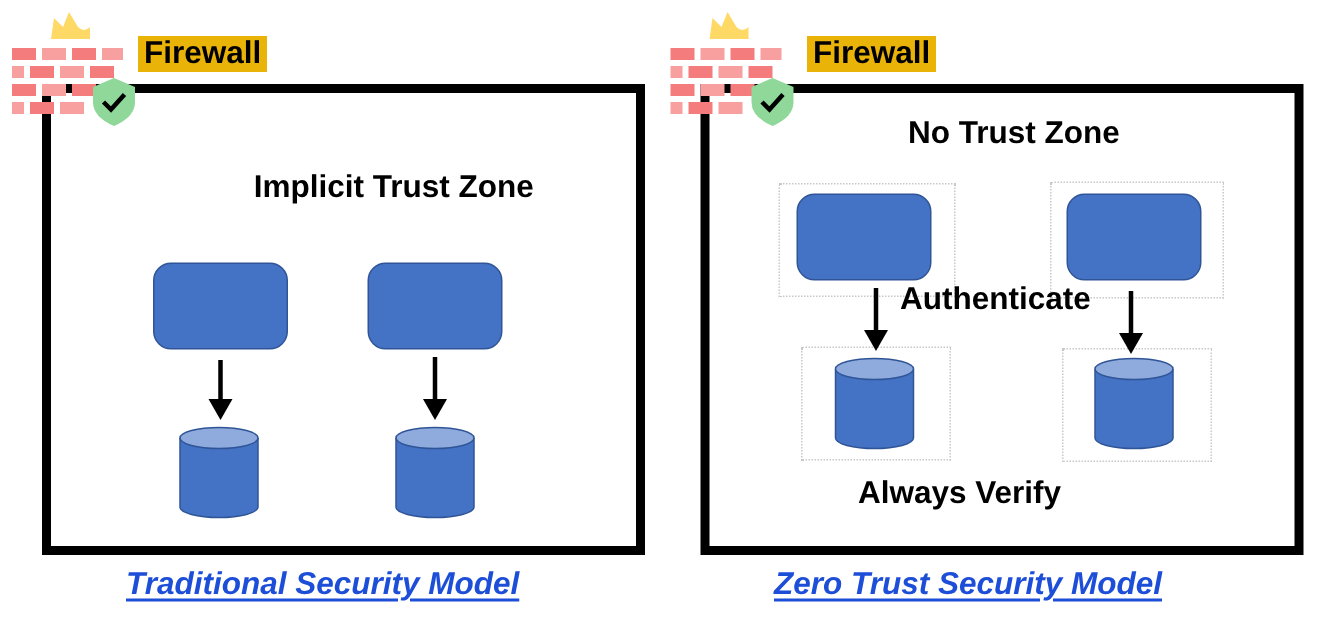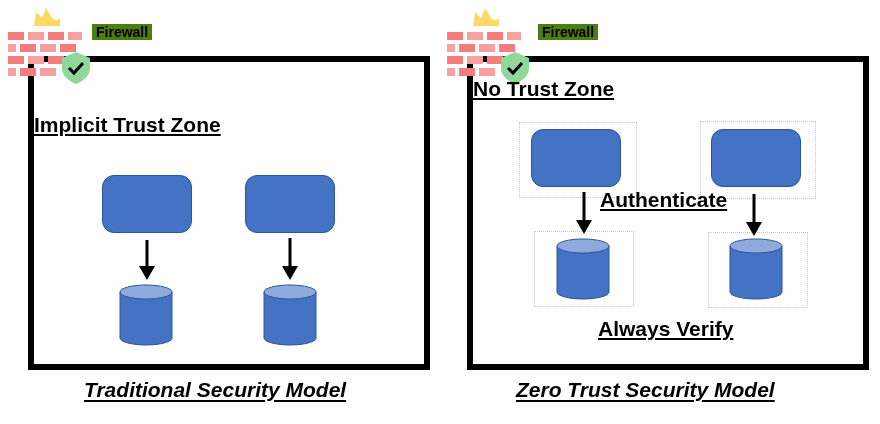--- a/index.html
+++ b/index.html
@@ -1,27 +1,27 @@
 <!DOCTYPE html>
 <html><head>
 <meta charset="utf-8">
 <style>
   html,body{margin:0;padding:0;background:#fff;}
   body{width:880px;height:424px;position:relative;overflow:hidden;font-family:"Liberation Sans",sans-serif;}
   .panel{position:absolute;top:56px;width:390px;height:302px;border:6px solid #000;background:#fff;}
   #p1{left:28px;}
   #p2{left:467px;width:390px;}
   .fw{position:absolute;}
-  .fw-label{position:absolute;font-weight:bold;font-size:14px;color:#000;background:#4d7c0f;padding:0 4px;}
-  .zone-title{position:absolute;font-weight:bold;font-size:21px;color:#000;text-align:left;text-decoration:underline;}
+  .fw-label{position:absolute;font-weight:bold;font-size:21px;color:#000;background:#eab308;padding:0 4px;}
+  .zone-title{position:absolute;font-weight:bold;font-size:21px;color:#000;text-align:center;}
   .server{position:absolute;width:90px;height:58px;background:#4472c4;border:1.5px solid #2f5597;border-radius:12px;box-sizing:border-box;}
   .arrow{position:absolute;}
   .db{position:absolute;}
   .dotbox{position:absolute;border:1px dotted #c8c8c8;}
-  .caption{position:absolute;top:378px;font-weight:bold;font-style:italic;font-size:21px;text-decoration:underline;text-underline-offset:3px;color:#000000;}
+  .caption{position:absolute;top:378px;font-weight:bold;font-style:italic;font-size:21px;text-decoration:underline;text-underline-offset:3px;color:#1d4ed8;}
 </style>
 </head>
 <body>
 
 <div class="panel" id="p1"></div>
 
 <div class="panel" id="p2"></div>
 
 <svg class="fw" style="left:4px;top:4px" width="90" height="80">
   <path d="M30 22 L32 8 L38 14 L42 4 L48 14 Q52 18 56 14 L56 22 Z" fill="#ffd966"></path>
@@ -62,21 +62,21 @@
       <rect x="44" y="52" width="16" height="8"></rect>
     <rect x="4" y="64" width="8" height="8" fill="#f8a0a0"></rect>
       <rect x="16" y="64" width="16" height="8"></rect>
       <rect x="36" y="64" width="16" height="8" fill="#f8a0a0"></rect>
   </g>
   <path d="M72 48 L86 54 L86 64 Q86 74 72 80 Q58 74 58 64 L58 54 Z" fill="#8fd89a"></path>
   <path d="M65 64 L70 69 L79 59" stroke="#000" stroke-width="3" fill="none"></path>
 </svg>
 <div class="fw-label" style="left:538px;top:24px">Firewall</div>
 
-<div class="zone-title" style="left:34px;width:437px;top:113px">Implicit Trust Zone</div>
+<div class="zone-title" style="left:44px;width:437px;top:113px">Implicit Trust Zone</div>
 <div class="server" style="left:102px;top:175px"></div>
 <div class="server" style="left:245px;top:175px"></div>
 <svg class="arrow" style="left:138px;top:240px" width="18" height="42">
     <line x1="9" y1="0" x2="9" y2="28" stroke="#000" stroke-width="3"></line>
     <path d="M1 26 L17 26 L9 40 Z" fill="#000"></path>
   </svg>
 <svg class="arrow" style="left:281px;top:238px" width="18" height="42">
     <line x1="9" y1="0" x2="9" y2="30" stroke="#000" stroke-width="3"></line>
     <path d="M1 28 L17 28 L9 42 Z" fill="#000"></path>
   </svg>
@@ -106,16 +106,16 @@
   </svg>
 <div class="zone-title" style="left:600px;top:188px">Authenticate</div>
 <svg class="db" style="left:555px;top:238px" width="56" height="62">
     <path d="M2 8 L2 54 A26 7 0 0 0 54 54 L54 8" fill="#4472c4" stroke="#2f5597"></path>
     <ellipse cx="28" cy="8" rx="26" ry="7" fill="#8faadc" stroke="#2f5597"></ellipse>
   </svg>
 <svg class="db" style="left:728px;top:238px" width="56" height="62">
     <path d="M2 8 L2 54 A26 7 0 0 0 54 54 L54 8" fill="#4472c4" stroke="#2f5597"></path>
     <ellipse cx="28" cy="8" rx="26" ry="7" fill="#8faadc" stroke="#2f5597"></ellipse>
   </svg>
-<div class="zone-title" style="left:598px;top:317px">Always Verify</div>
+<div class="zone-title" style="left:572px;top:317px">Always Verify</div>
 
 <div class="caption" style="left:84px">Traditional Security Model</div>
 <div class="caption" style="left:516px">Zero Trust Security Model</div>
 
 </body></html>

